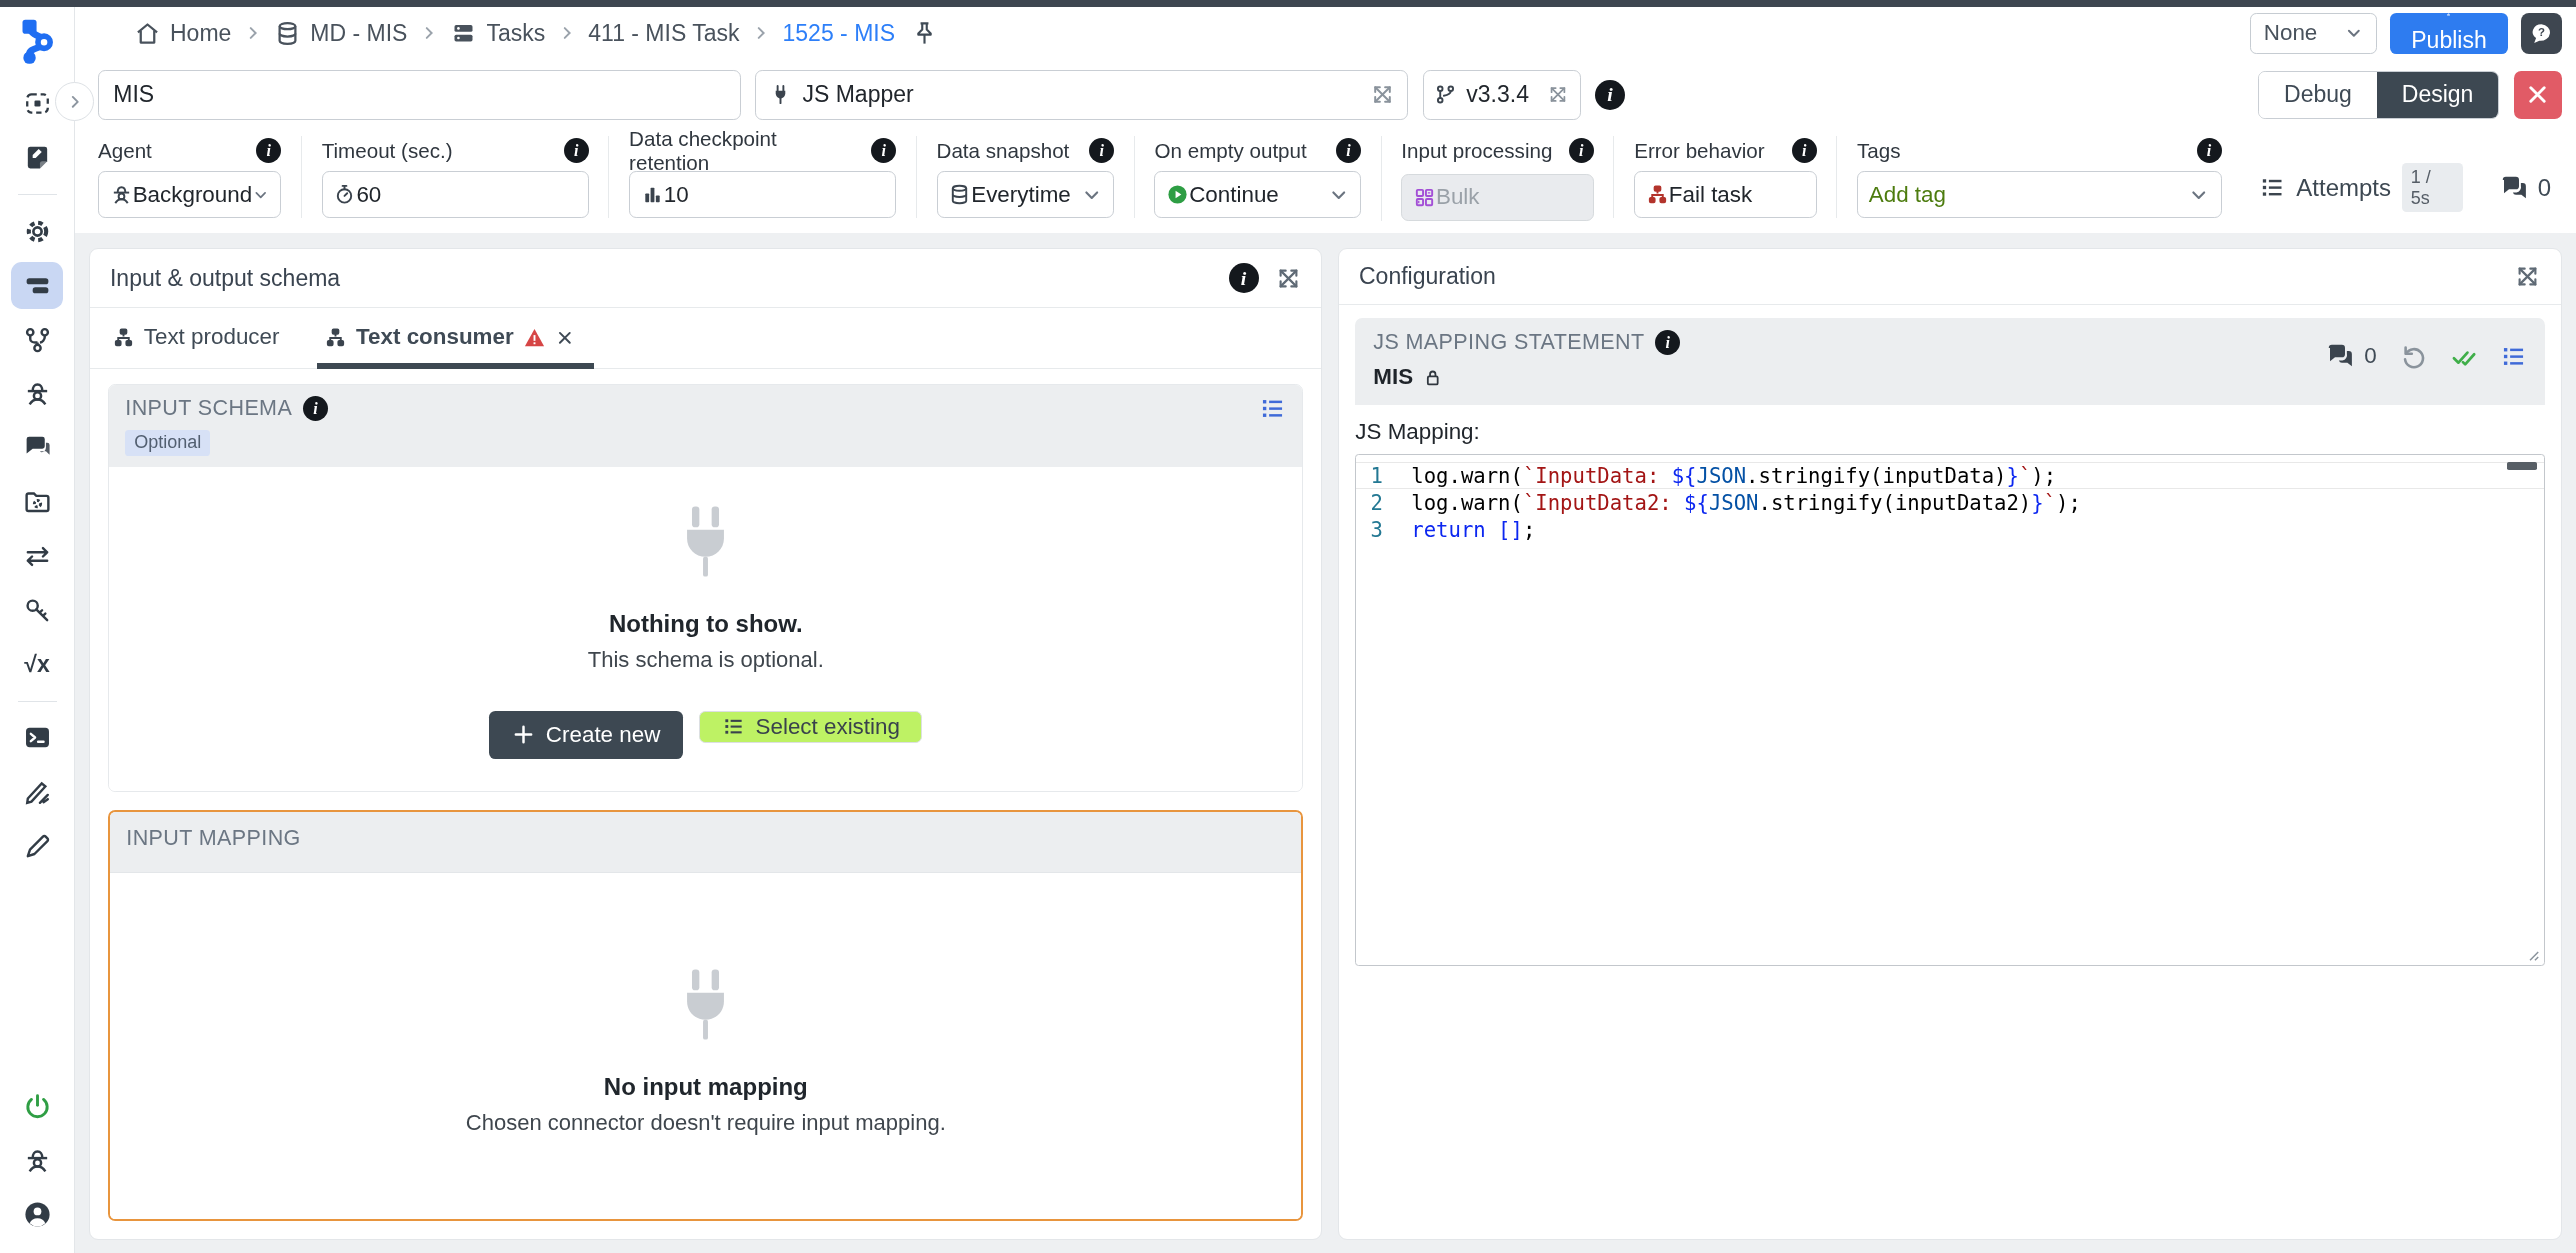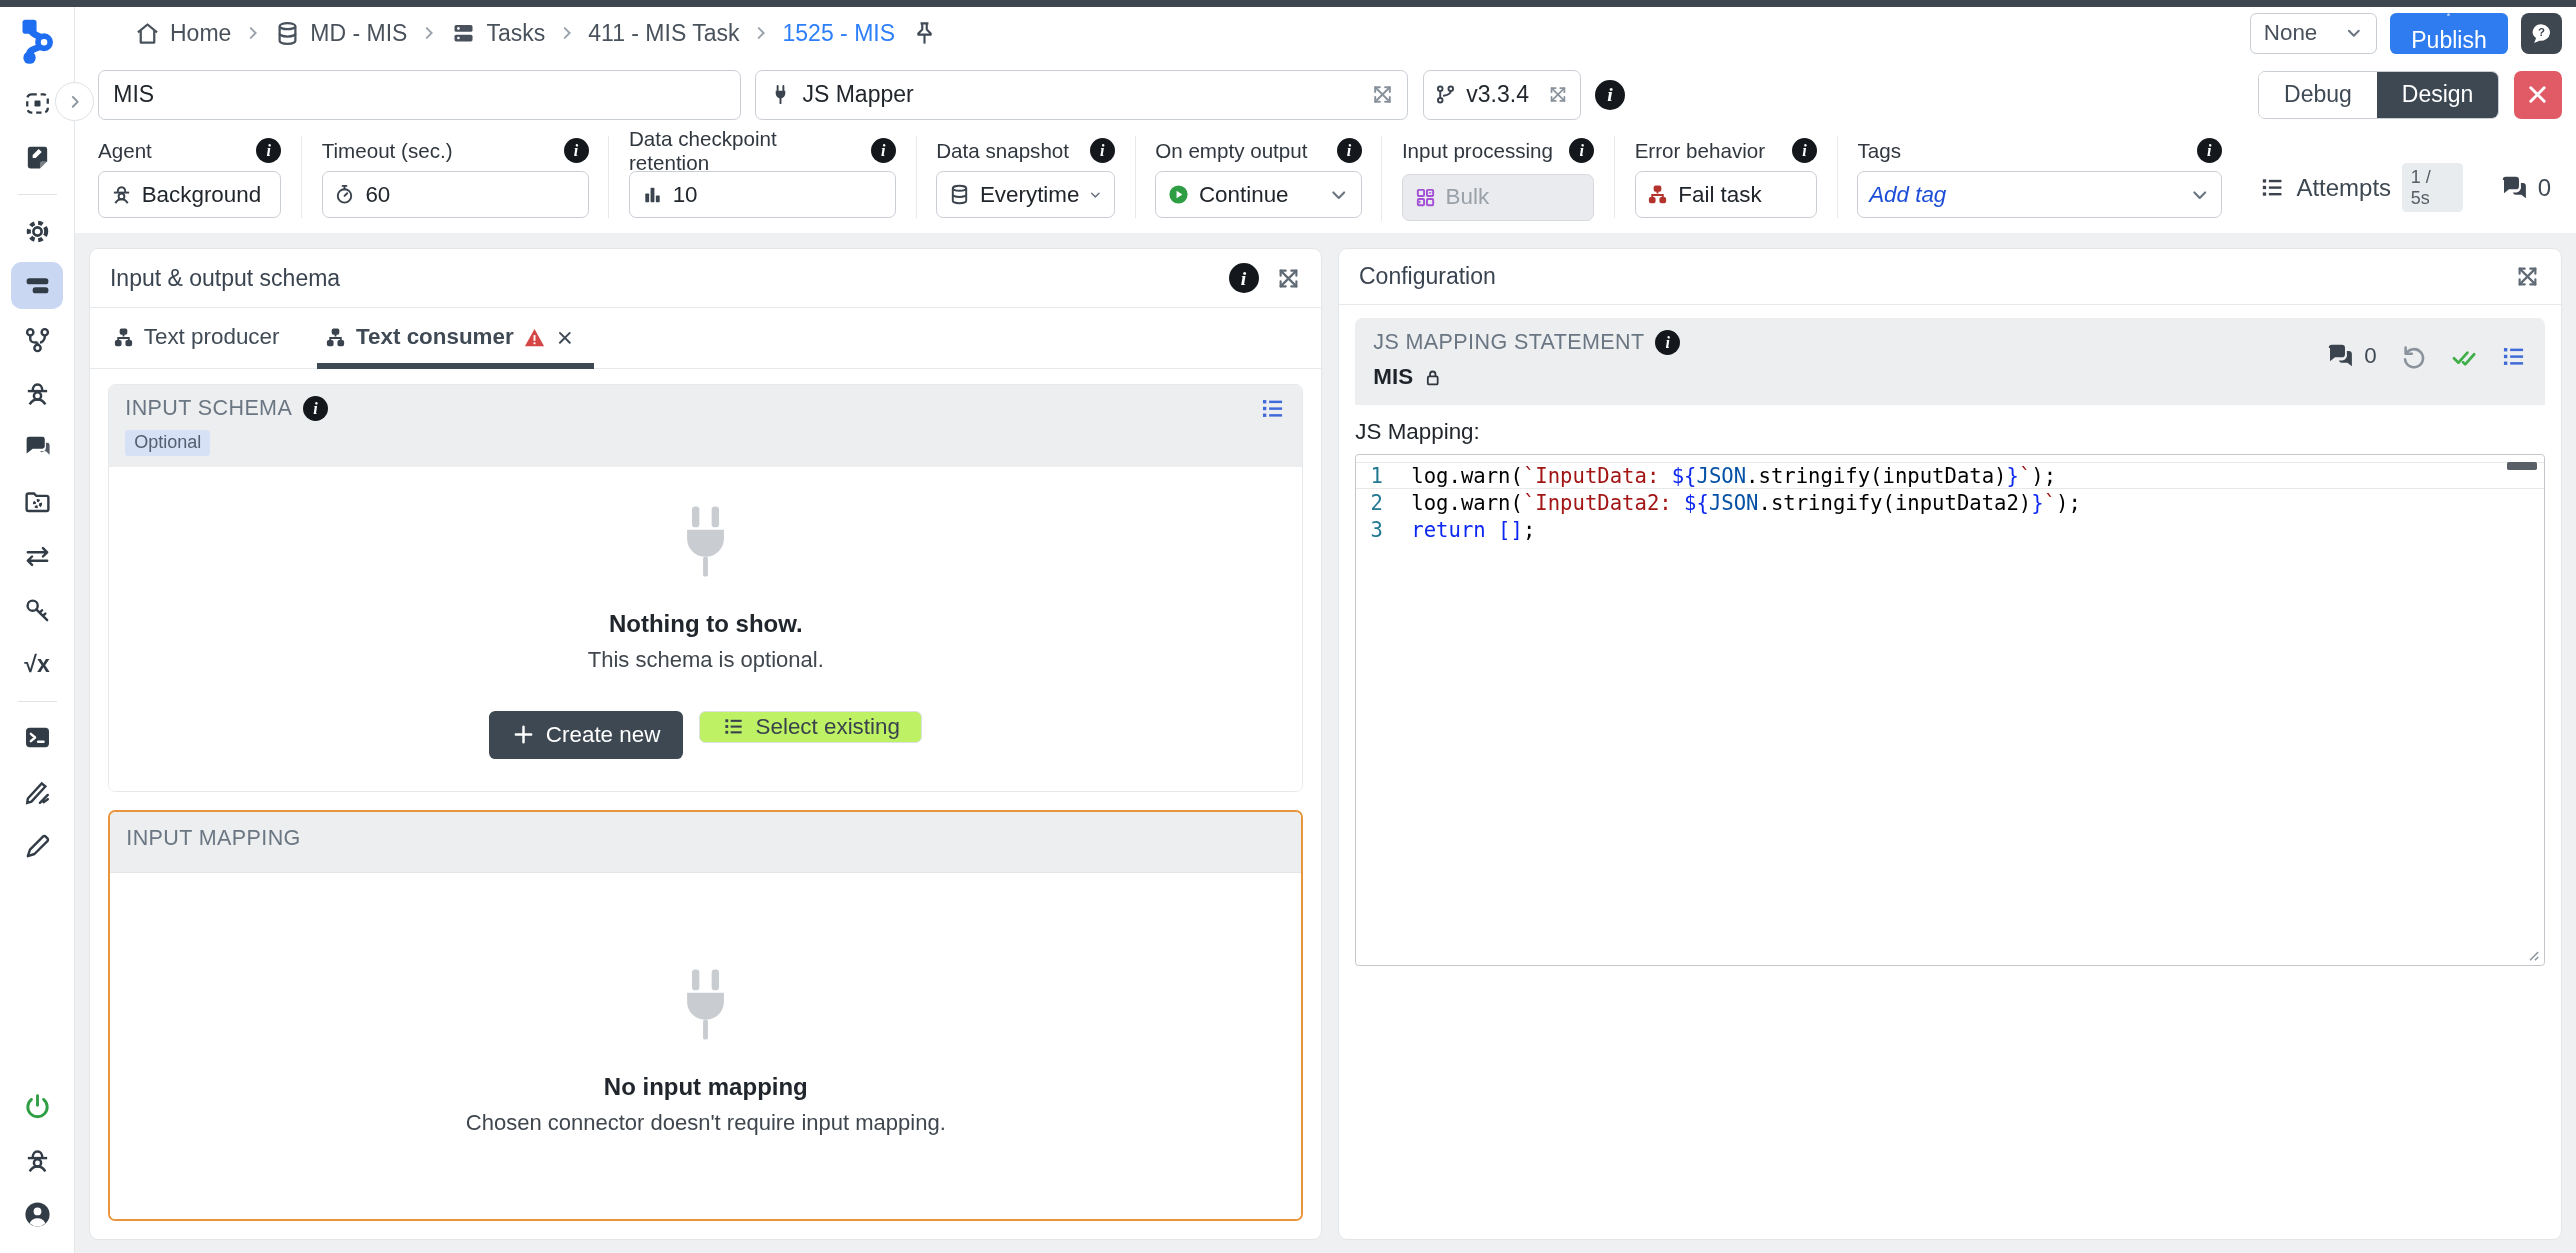--- a/index.html
+++ b/index.html
@@ -56,27 +56,27 @@
   .seg-btn { padding:0 25px; font-size:23px; display:flex; align-items:center; background:#fff; color:#3f4a55; border:none; cursor:pointer; font-family:inherit; }
   .seg-btn.active { background:#3d4852; color:#fff; }
   .close-btn { width:48px; height:48px; background:#e15b66; border:none; border-radius:7.2px; color:#fff; display:flex; align-items:center; justify-content:center; cursor:pointer; }
   .close-btn svg { width:23px; height:23px; }
 
   
   .settings-bar { background:#fff; display:flex; align-items:flex-start; padding:5.4px 0 12.5px; }
   .field { padding:0 19.7px; border-left:0.9px solid #e7eaec; }
   .field:first-child { border-left:none; padding-left:23px; }
   .field-label { display:flex; align-items:center; justify-content:space-between; gap:12.5px; font-size:20.6px; color:#30373f; height:30px; }
-  .control { margin-top:5.4px; height:47px; border:0.9px solid #c9ced4; border-radius:7.2px; display:flex; align-items:center; gap:9px; padding:0 10.7px; font-size:22.4px; color:#21262c; background:#fff; }
+  .control { margin-top:5.4px; height:47px; border:0.9px solid #c9ced4; border-radius:7.2px; display:flex; align-items:center; padding:0 10.7px; font-size:22.4px; color:#21262c; background:#fff; }
   .control.select { cursor:pointer; }
   .control .grow { flex:1; }
   .control .chev { color:#6b7480; width:21.5px; height:21.5px; }
   .control input { border:none; outline:none; font-size:22.4px; width:100%; font-family:inherit; color:#21262c; background:transparent; }
   .control.disabled { background:#e9ebee; border-color:#d6dadd; color:#9aa1a8;margin-top:8px; }
-  .control .placeholder { color:#1d4ed8;font-style:italic; }
+  .control .placeholder { color:#4d7c0f; }
   .sb-right { margin-left:auto; display:flex; align-items:center; gap:36px; padding:27px 25px 0 18px; }
   .attempts { display:flex; align-items:center; gap:10.7px; font-size:24px; color:#3d4852; cursor:pointer; }
   .attempts svg { width:27px; height:27px; color:#3b444e; }
   .badge-gray { background:#e9ecef; border-radius:4.5px; font-size:18px; color:#555d66; padding:3.6px 9px; }
   .chat-count { display:flex; align-items:center; gap:9px; font-size:24px; color:#3f4a55; cursor:pointer; }
   .chat-count svg { width:30px; height:30px; color:#3b444e; }
 
   
   .content { flex:1; background:#eef0f2; padding:14.3px; display:flex; gap:16px; min-height:0; }
   .card { background:#fff; border:0.9px solid #e3e6e9; border-radius:9px; display:flex; flex-direction:column; overflow:hidden; }

